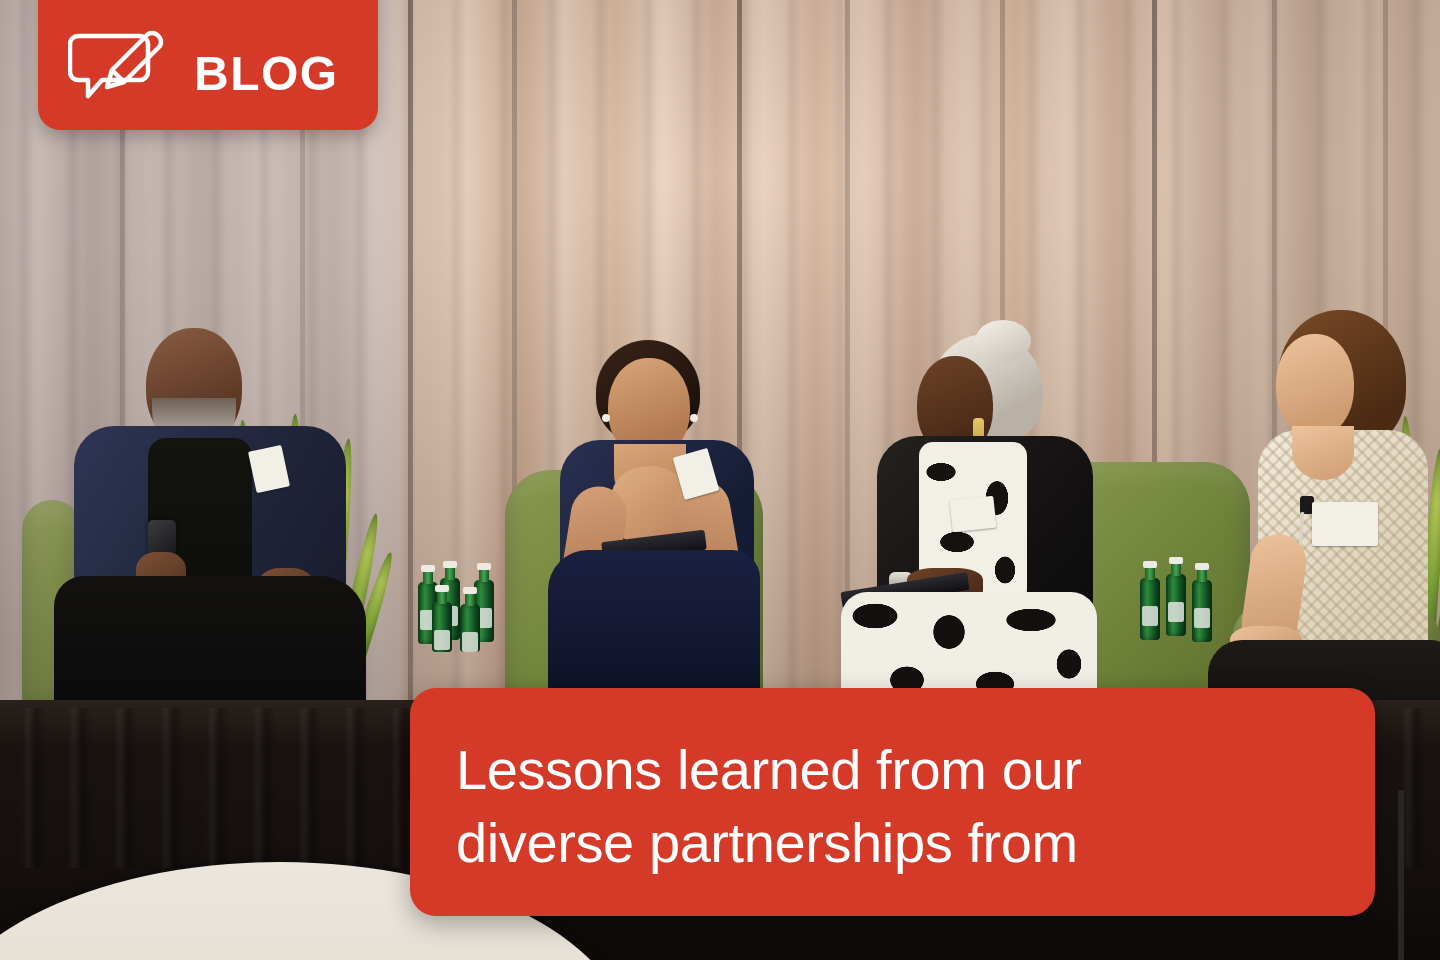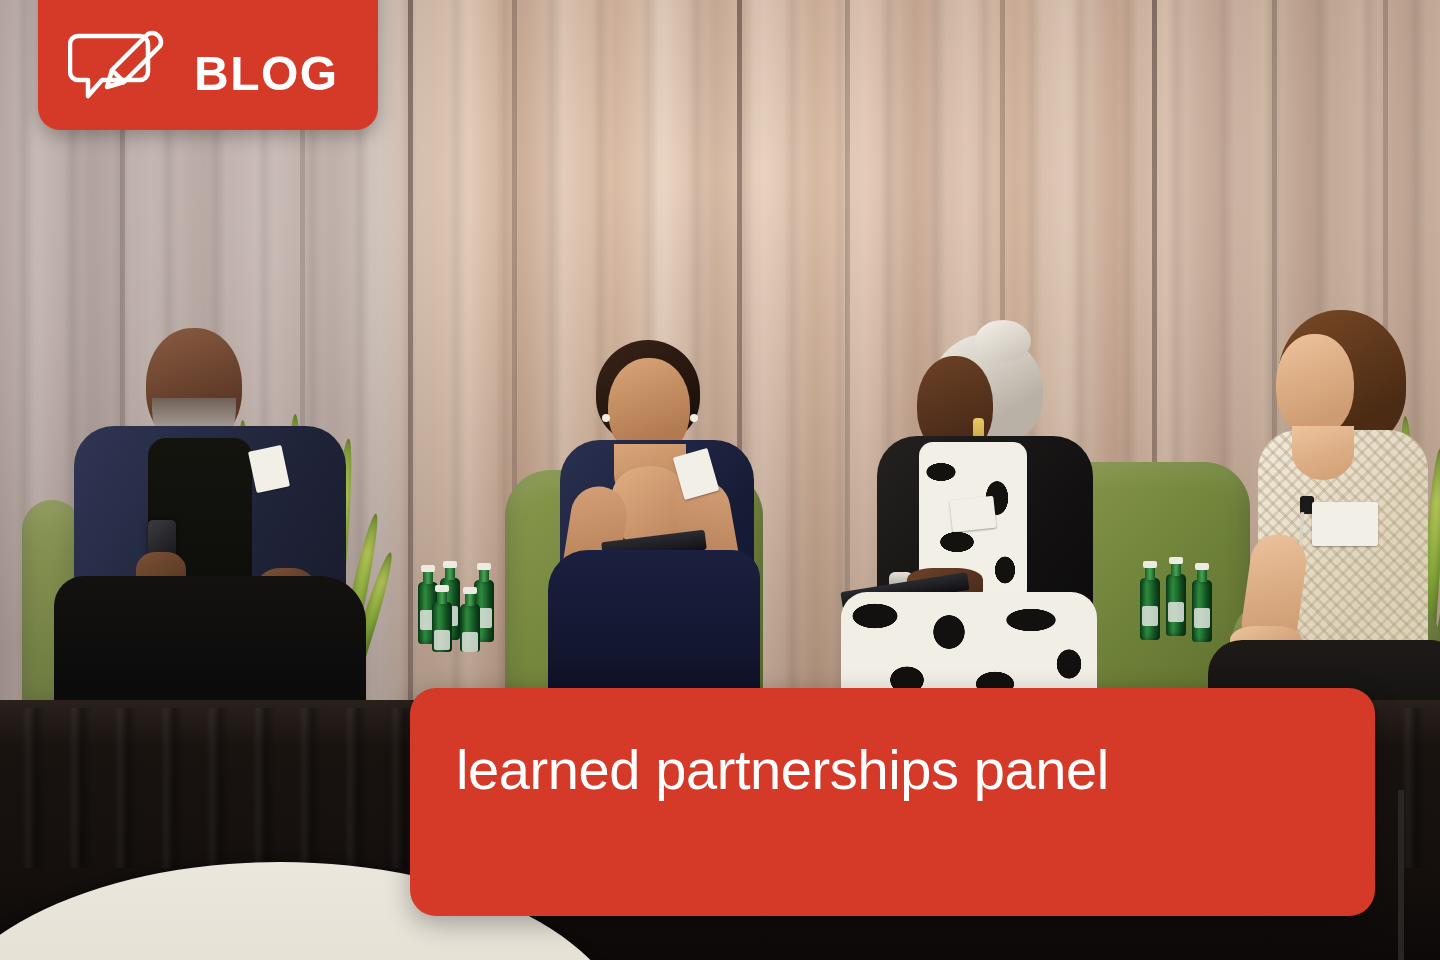--- a/index.html
+++ b/index.html
@@ -310,16 +310,17 @@
         <path d="M10 12 h62 a8 8 0 0 1 8 8 v28 a8 8 0 0 1 -8 8 h-38 l-14 16 v-16 h-10 a8 8 0 0 1 -8 -8 v-28 a8 8 0 0 1 8 -8 z" fill="none" stroke="#ffffff" stroke-width="4.5" stroke-linejoin="round"></path>
         <path d="M44 46 l36 -36 a9 9 0 0 1 12 12 l-36 36 z" fill="none" stroke="#ffffff" stroke-width="4.5" stroke-linejoin="round"></path>
         <path d="M44 46 l-5 17 l17 -5" fill="none" stroke="#ffffff" stroke-width="4.5" stroke-linejoin="round"></path>
       </svg>
     </span>
     <span class="blog-text">BLOG</span>
   </div>
 
 
   <div class="title-card">
-    <div class="title-text">learned partnerships panel</div>
+    <div class="title-text">Lessons learned from our</div>
+    <div class="title-text">diverse partnerships from</div>
   </div>
 
 </div>
 
 </body></html>

